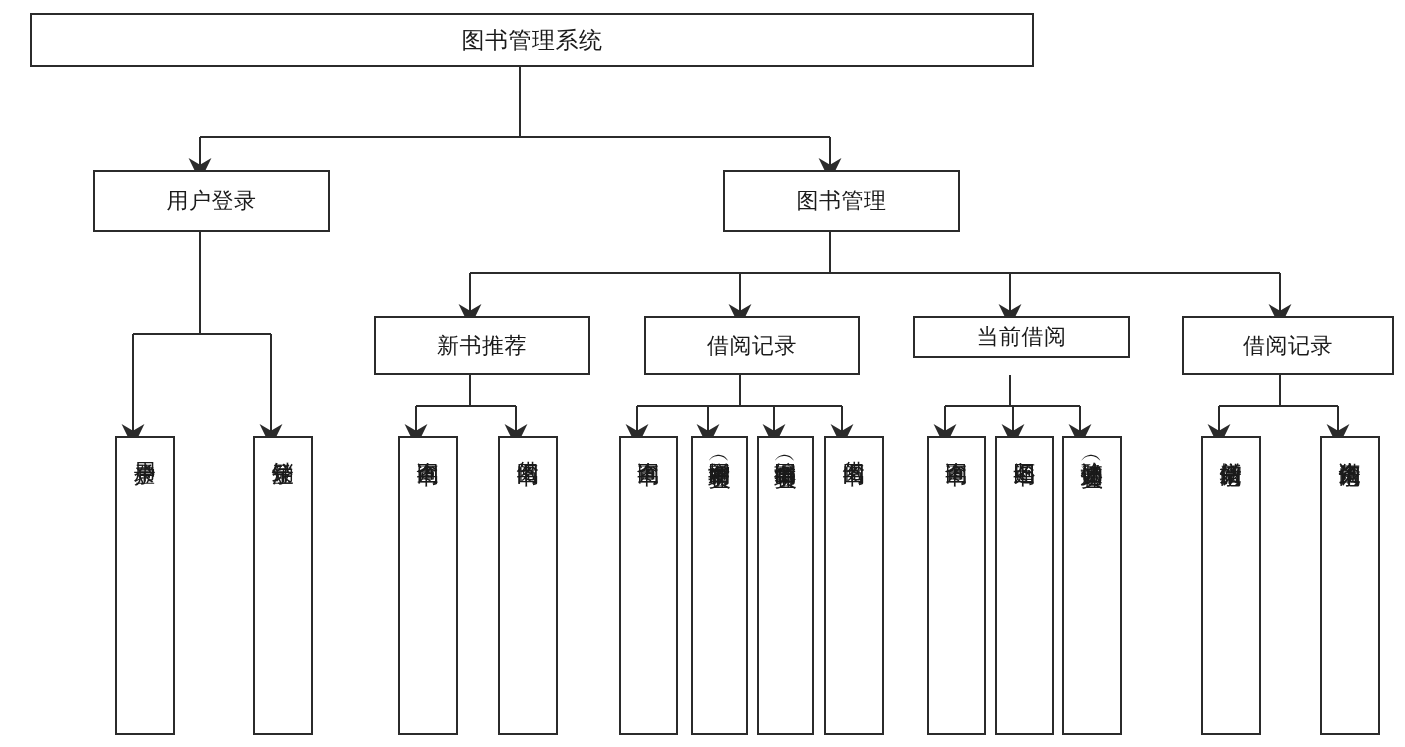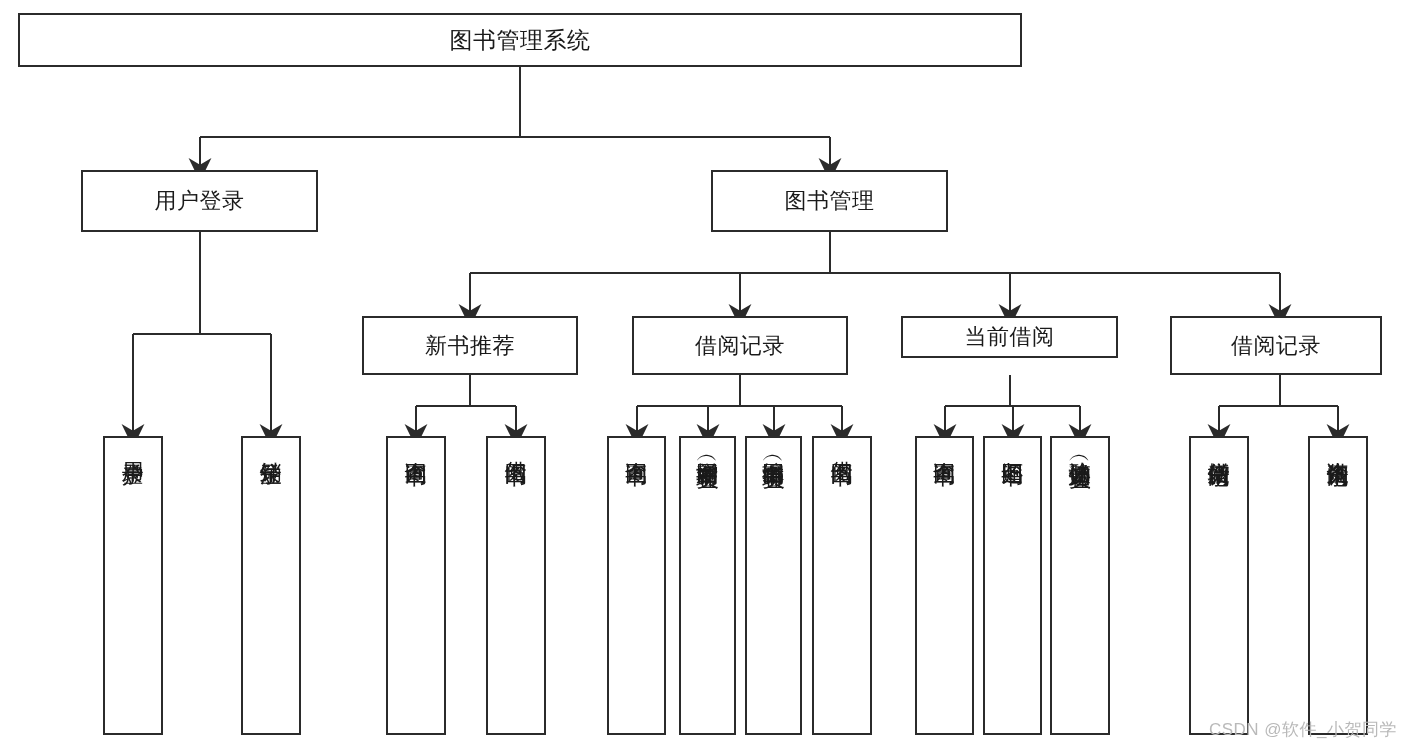--- a/index.html
+++ b/index.html
@@ -29,20 +29,21 @@
   }
   .node {
     position: absolute;
     box-sizing: border-box;
     background: #ffffff;
     border: 2px solid #2b2b2b;
     display: flex;
     align-items: center;
     justify-content: center;
     overflow: hidden;
+    margin-left: 12px;
   }
   .node .node-label {
     color: #1a1a1a;
     text-align: center;
     line-height: 1.15;
     white-space: nowrap;
     letter-spacing: 0.5px;
   }
   .node.horizontal .node-label {
     font-size: 22px;
@@ -176,14 +177,13 @@
       <div class="node vertical" style="left: 1050px; top: 436px; width: 60px; height: 299px;">
         <span class="node-label">确认归还（管理员）</span>
       </div>
       <div class="node vertical" style="left: 1189px; top: 436px; width: 60px; height: 299px;">
         <span class="node-label">新增借阅记录</span>
       </div>
       <div class="node vertical" style="left: 1308px; top: 436px; width: 60px; height: 299px;">
         <span class="node-label">查询借阅记录</span>
       </div>
     </div>
-  <div class="watermark">CSDN @软件_小贺同学</div>
 </div>
 
 </body></html>

